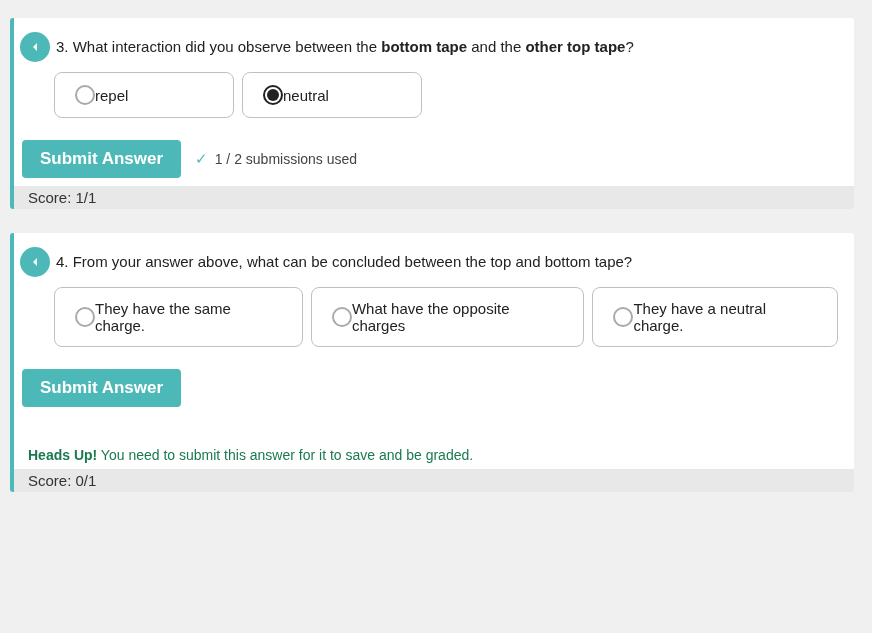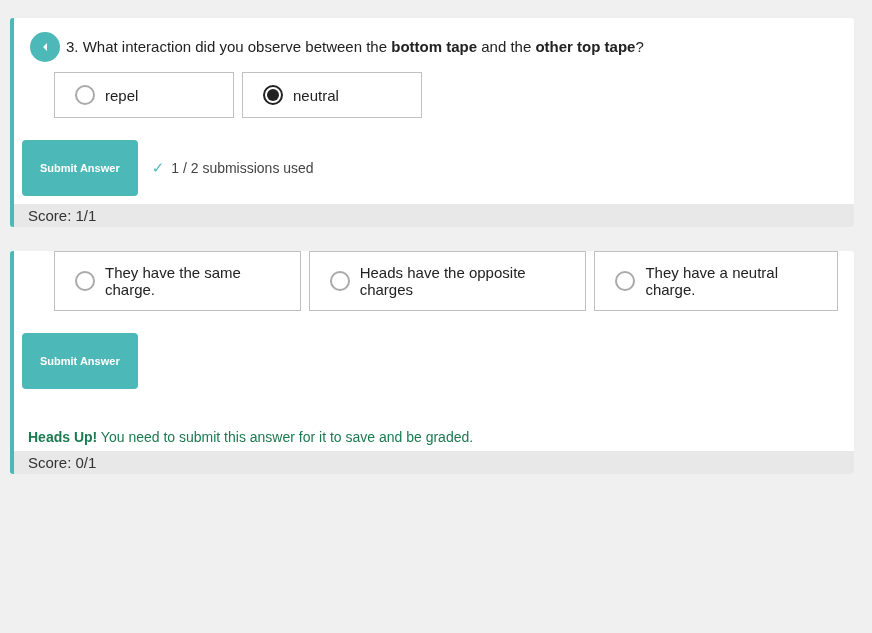--- a/index.html
+++ b/index.html
@@ -17,21 +17,21 @@
     }
     .question-block {
       background: #fff;
       margin-bottom: 10px;
       border-radius: 3px;
       overflow: hidden;
     }
     .question-header {
       display: flex;
       align-items: flex-start;
-      padding: 14px 14px 10px 16px;
+      padding: 14px 14px 10px 6px;
       gap: 6px;
     }
     .back-btn {
       width: 30px;
       height: 30px;
       border-radius: 50%;
       background: #4db8b8;
       border: none;
       cursor: pointer;
       display: flex;
@@ -53,25 +53,24 @@
     .question-text strong {
       font-weight: bold;
     }
     .options-row {
       display: flex;
       gap: 0px;
       padding: 0 8px 14px 40px;
     }
     .option-box {
       border: 1.5px solid #c0c0c0;
-      border-radius: 0;
+      border-radius: 8px;
       padding: 12px 20px;
       display: flex;
       align-items: center;
-      gap: 10px;
       cursor: pointer;
       background: #fff;
       min-width: 180px;
       margin-right: 8px;
       font-size: 15px;
     }
     .option-box.selected {
       border-color: #c0c0c0;
     }
     .radio-outer {
@@ -99,22 +98,22 @@
       align-items: center;
       gap: 14px;
       padding: 8px 8px 8px 8px;
       background: #fff;
     }
     .submit-btn {
       background: #4db8b8;
       color: #fff;
       border: none;
       border-radius: 4px;
-      padding: 22px 18px;
-      font-size: 11px;
+      padding: 9px 18px;
+      font-size: 17px;
       font-weight: bold;
       cursor: pointer;
     }
     .submissions-text {
       font-size: 14px;
       color: #444;
       display: flex;
       align-items: center;
       gap: 5px;
     }
@@ -188,31 +187,42 @@
 
     <div class="score-bar">
       <span>Score:</span>
       <span>1/1</span>
     </div>
   </div>
 
   <div style="height:14px;"></div>
 
   <div class="question-block left-accent">
+    <div class="question-header">
+      <button class="back-btn">
+        <svg viewBox="0 0 24 24">
+            <polygon points="15,6 9,12 15,18" fill="white"></polygon>
+          </svg>
+      </button>
+      <div class="question-text">
+        <span>4.</span>
+        <span>From your answer above, what can be concluded between the top and bottom tape?</span>
+      </div>
+    </div>
 
     <div class="options-row">
 
       <div class="option-box">
         <div class="radio-outer"></div>
         <span>They have the same charge.</span>
       </div>
 
       <div class="option-box">
         <div class="radio-outer"></div>
-        <span>Heads have the opposite charges</span>
+        <span>What have the opposite charges</span>
       </div>
 
       <div class="option-box">
         <div class="radio-outer"></div>
         <span>They have a neutral charge.</span>
       </div>
     </div>
 
     <div class="submit-row">
       <button class="submit-btn">Submit Answer</button>

